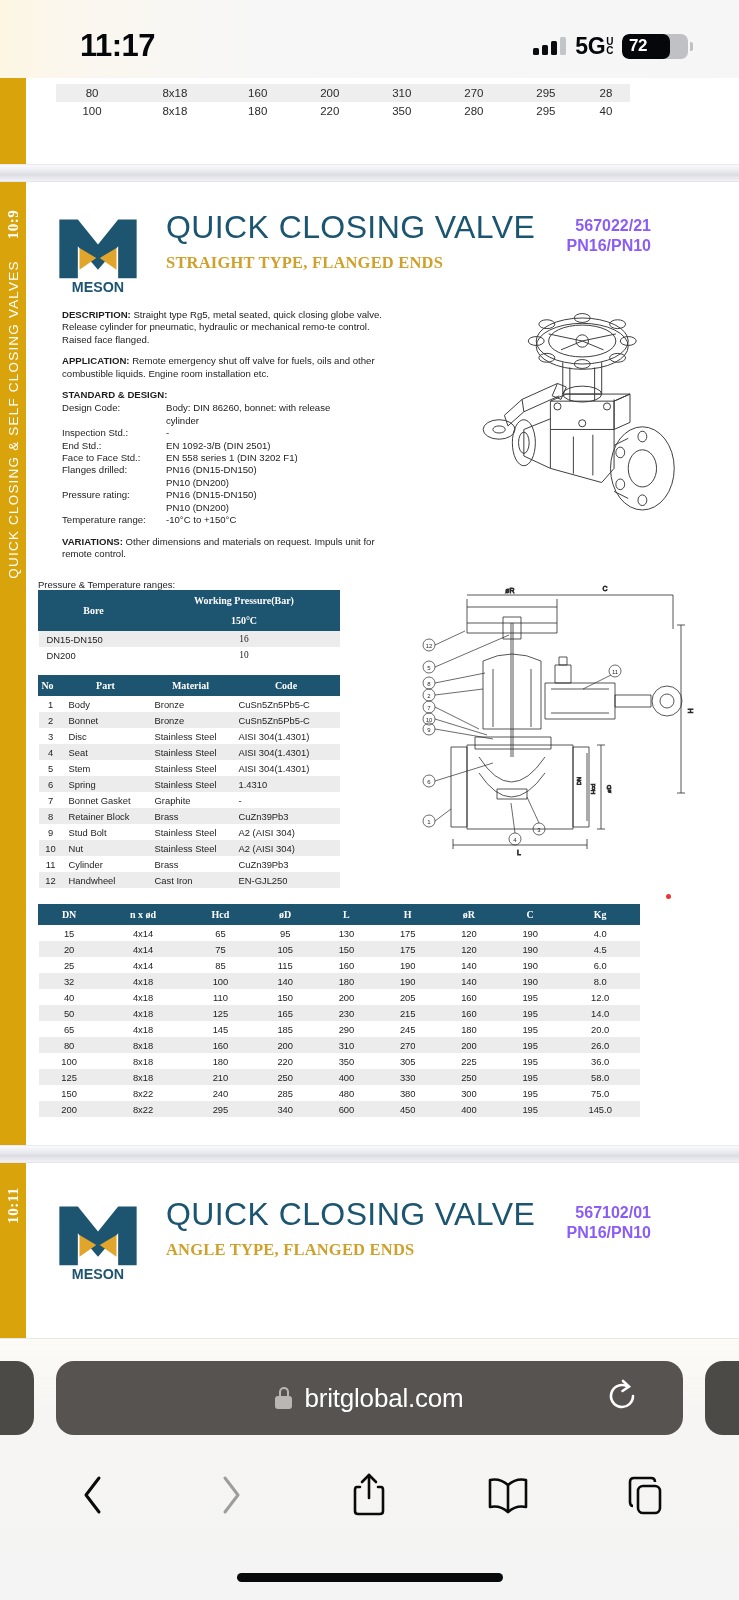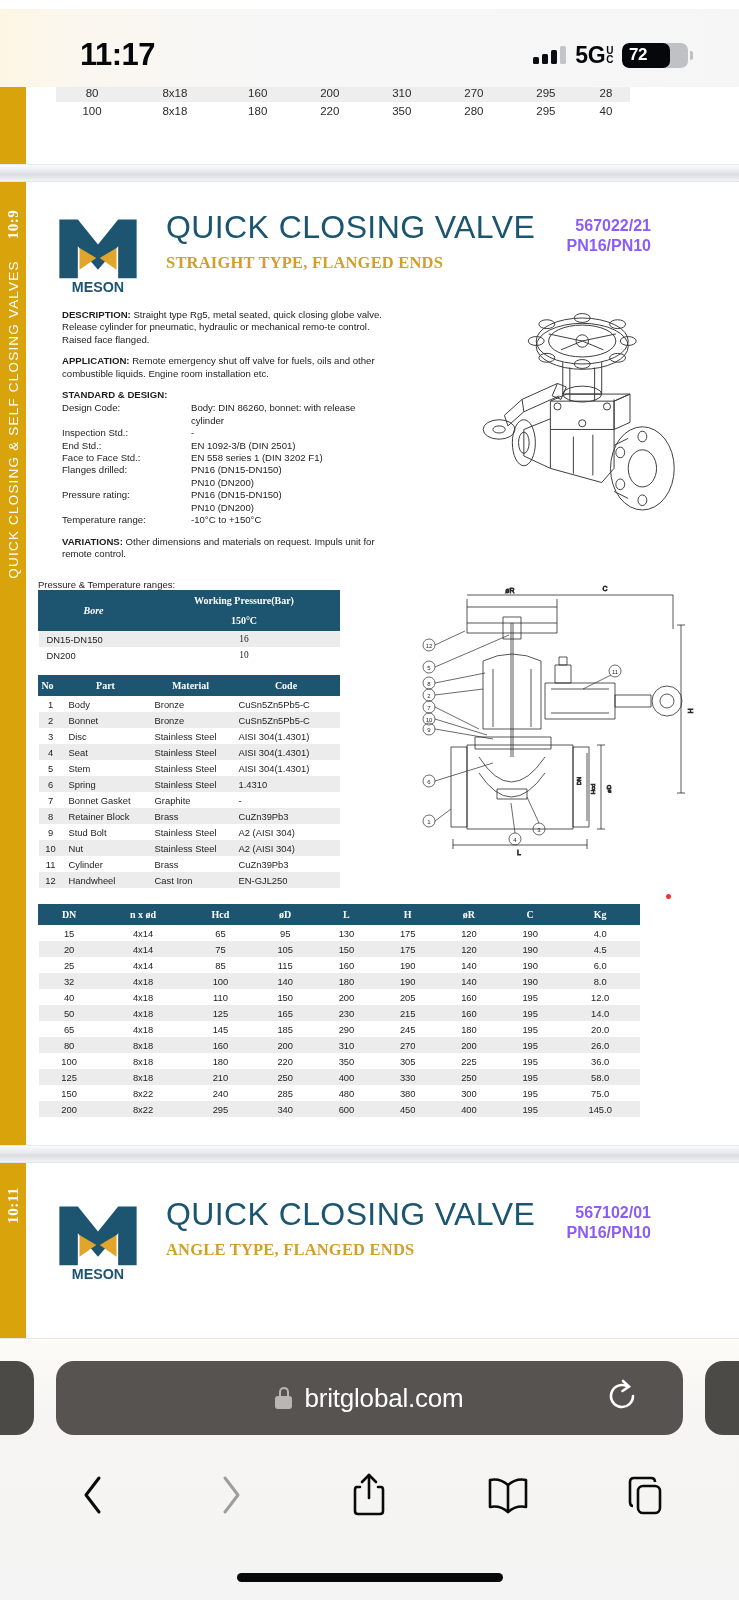--- a/index.html
+++ b/index.html
@@ -6,21 +6,21 @@
   html, body {
     width: 739px; height: 1600px;
     font-family: "Liberation Sans", sans-serif;
     background: #ffffff;
     overflow: hidden;
   }
   #screen { position: relative; width: 739px; height: 1600px; overflow: hidden; background:#fff; }
 
   
   .statusbar {
-    position: absolute; top: 9px; left: 0; width: 739px; height: 78px;
+    position: absolute; top: 0; left: 0; width: 739px; height: 78px;
     background: linear-gradient(90deg, #fdf6e3 0%, #fbf7ef 10%, #f7f7f7 35%, #f6f6f6 100%);
     display: flex; align-items: center; justify-content: space-between;
     padding: 0 46px 0 38px; z-index: 40;
   }
   .status-time {
     font-size: 31px; font-weight: 700; color: #05070a;
     letter-spacing: -0.5px; padding-left: 42px; padding-top: 14px;
   }
   .status-right { display: flex; align-items: center; gap: 9px; padding-top: 14px; }
   .signal { display: flex; align-items: flex-end; gap: 3px; height: 18px; }
@@ -96,21 +96,21 @@
     position: absolute; right: 88px; top: 34px; text-align: right;
     color: #8b5cf6; font-weight: 700; font-size: 16px; line-height: 20px;
   }
 
   
   .spec-wrap { display: flex; padding: 14px 0 0 62px; position: relative; }
   .spec-text { width: 340px; font-size: 9.6px; line-height: 12.4px; color: #1c1c1c; }
   .spec-text p { margin-bottom: 9px; }
   .spec-text b { font-weight: 700; }
   .std-head { font-weight: 700; margin-bottom: 1px; }
-  .std-row { display: flex; gap: 25px; }
+  .std-row { display: flex; }
   .std-key { width: 104px; flex: none; }
   .std-val { flex: 1; }
 
   .valve-img { position: absolute; right: 40px; top: 0px; width: 230px; }
   .valve-img svg { display: block; width: 230px; height: 230px; }
 
   
   .tables-area { padding: 10px 0 0 38px; position: relative; }
   .small-label { font-size: 9.5px; color: #1c1c1c; margin-bottom: 0; }
 
@@ -120,21 +120,21 @@
     font-weight: 700; font-size: 10px; padding: 4px 6px; text-align: center;
     border: 1px solid #1d5470;
   }
   table.dt td {
     font-size: 9.4px; color: #1d1d1d; padding: 2.5px 6px; border: none;
   }
   table.dt tr.alt td { background: #ececec; }
 
   
   .pt { width: 302px; }
-  .pt th.bore { width: 110px; font-style: italic; }
+  .pt th.bore { width: 110px; }
   .pt td.bore { text-align: left; padding-left: 8px; font-weight: 400; }
   .pt td.val { text-align: center; font-family: Liberation Serif, serif; }
 
   
   .parts { width: 302px; margin-top: 12px; }
   .parts th { text-align: left; padding-left: 6px; }
   .parts th.no { width: 24px; text-align: center; padding-left: 0; }
   .parts td { text-align: left; }
   .parts td.no { text-align: center; width: 24px; }
   .parts td.part { width: 86px; }

